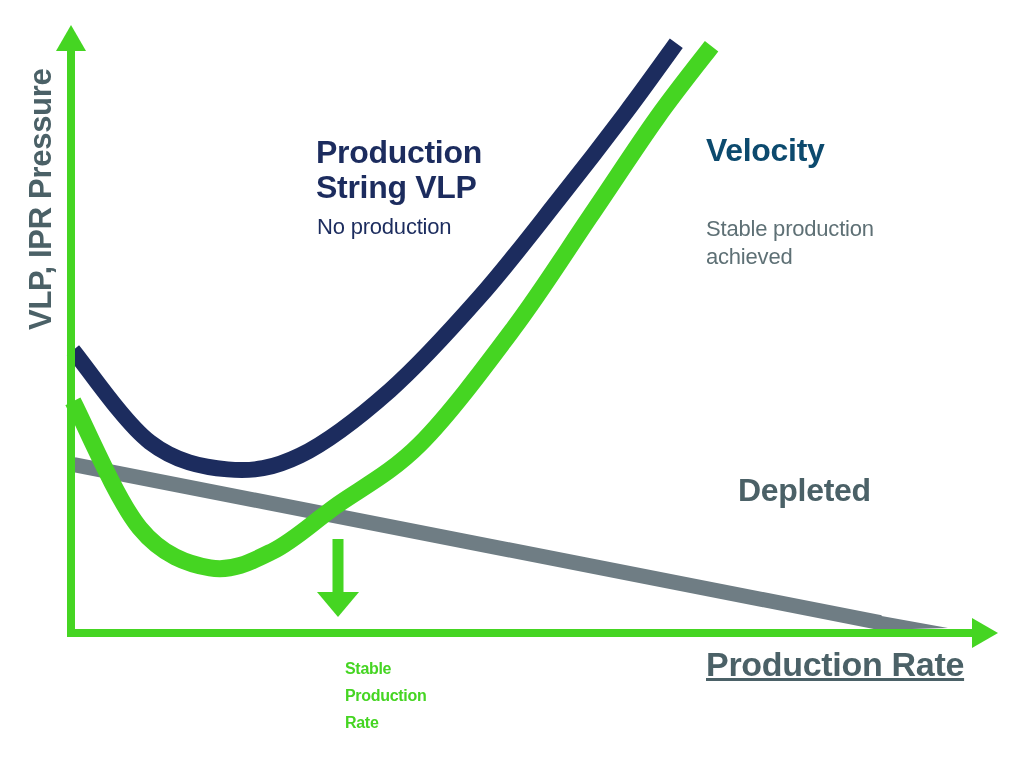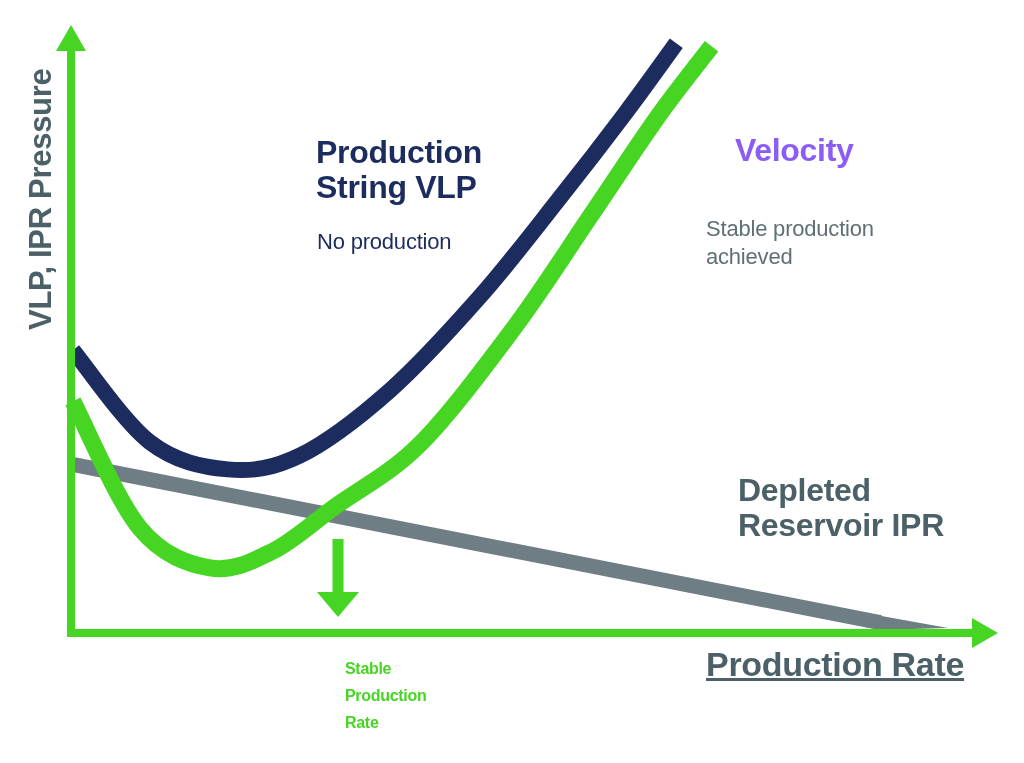--- a/index.html
+++ b/index.html
@@ -5,21 +5,21 @@
   html,body{margin:0;padding:0;background:#fff;}
   .stage{
     position:relative;width:1024px;height:763px;background:#ffffff;
     font-family:"Liberation Sans",sans-serif;overflow:hidden;
   }
   .stage svg{position:absolute;left:0;top:0;}
   .ann{position:absolute;font-weight:bold;letter-spacing:-0.3px;}
   .big{font-size:32px;line-height:35px;}
   .sub{position:absolute;font-weight:normal;font-size:22px;line-height:28px;letter-spacing:-0.2px;}
   #a-tubing{left:316px;top:135px;}
-  #a-tubing-sub{left:317px;top:228px;}
+  #a-tubing-sub{left:317px;top:213px;}
   #a-velocity{left:706px;top:133px;}
   #a-velocity-sub{left:706px;top:215px;}
   #a-ipr{left:706px;top:473px;margin-left:32px;}
   #a-stable-rate{left:345px;top:655px;font-size:16px;line-height:27px;font-weight:bold;}
   #x-axis-label{left:706px;top:645px;font-size:34px;line-height:38px;}
   #y-axis-label{
     left:24px;top:330px;transform:rotate(-90deg);transform-origin:0 0;
     font-size:31px;line-height:34px;white-space:nowrap;
   }
 </style>
@@ -42,31 +42,30 @@
     </svg>
 
   <div class="ann" id="y-axis-label" style="color: rgb(75, 97, 103);">VLP, IPR Pressure</div>
 
   <div class="ann big" id="a-tubing" style="color: rgb(28, 44, 94);">
     <div>Production</div>
     <div>String VLP</div>
   </div>
   <div class="sub" id="a-tubing-sub" style="color: rgb(28, 44, 94);">No production</div>
 
-  <div class="ann big" id="a-velocity" style="color: #8b5cf6; margin-left: 29px;">
+  <div class="ann big" id="a-velocity" style="color: #0c4a6e;">
     <div>Velocity</div>
   </div>
   <div class="sub" id="a-velocity-sub" style="color: rgb(94, 112, 117);">
     <div>Stable production</div>
     <div>achieved</div>
   </div>
 
   <div class="ann big" id="a-ipr" style="color: rgb(75, 97, 103);">
     <div>Depleted</div>
-    <div>Reservoir IPR</div>
   </div>
 
   <div class="ann" id="a-stable-rate" style="color: rgb(69, 213, 34);">
     <div>Stable</div>
     <div>Production</div>
     <div>Rate</div>
   </div>
 
   <div class="ann" id="x-axis-label" style="color: rgb(75, 97, 103); text-decoration: underline;">Production Rate</div>
 

